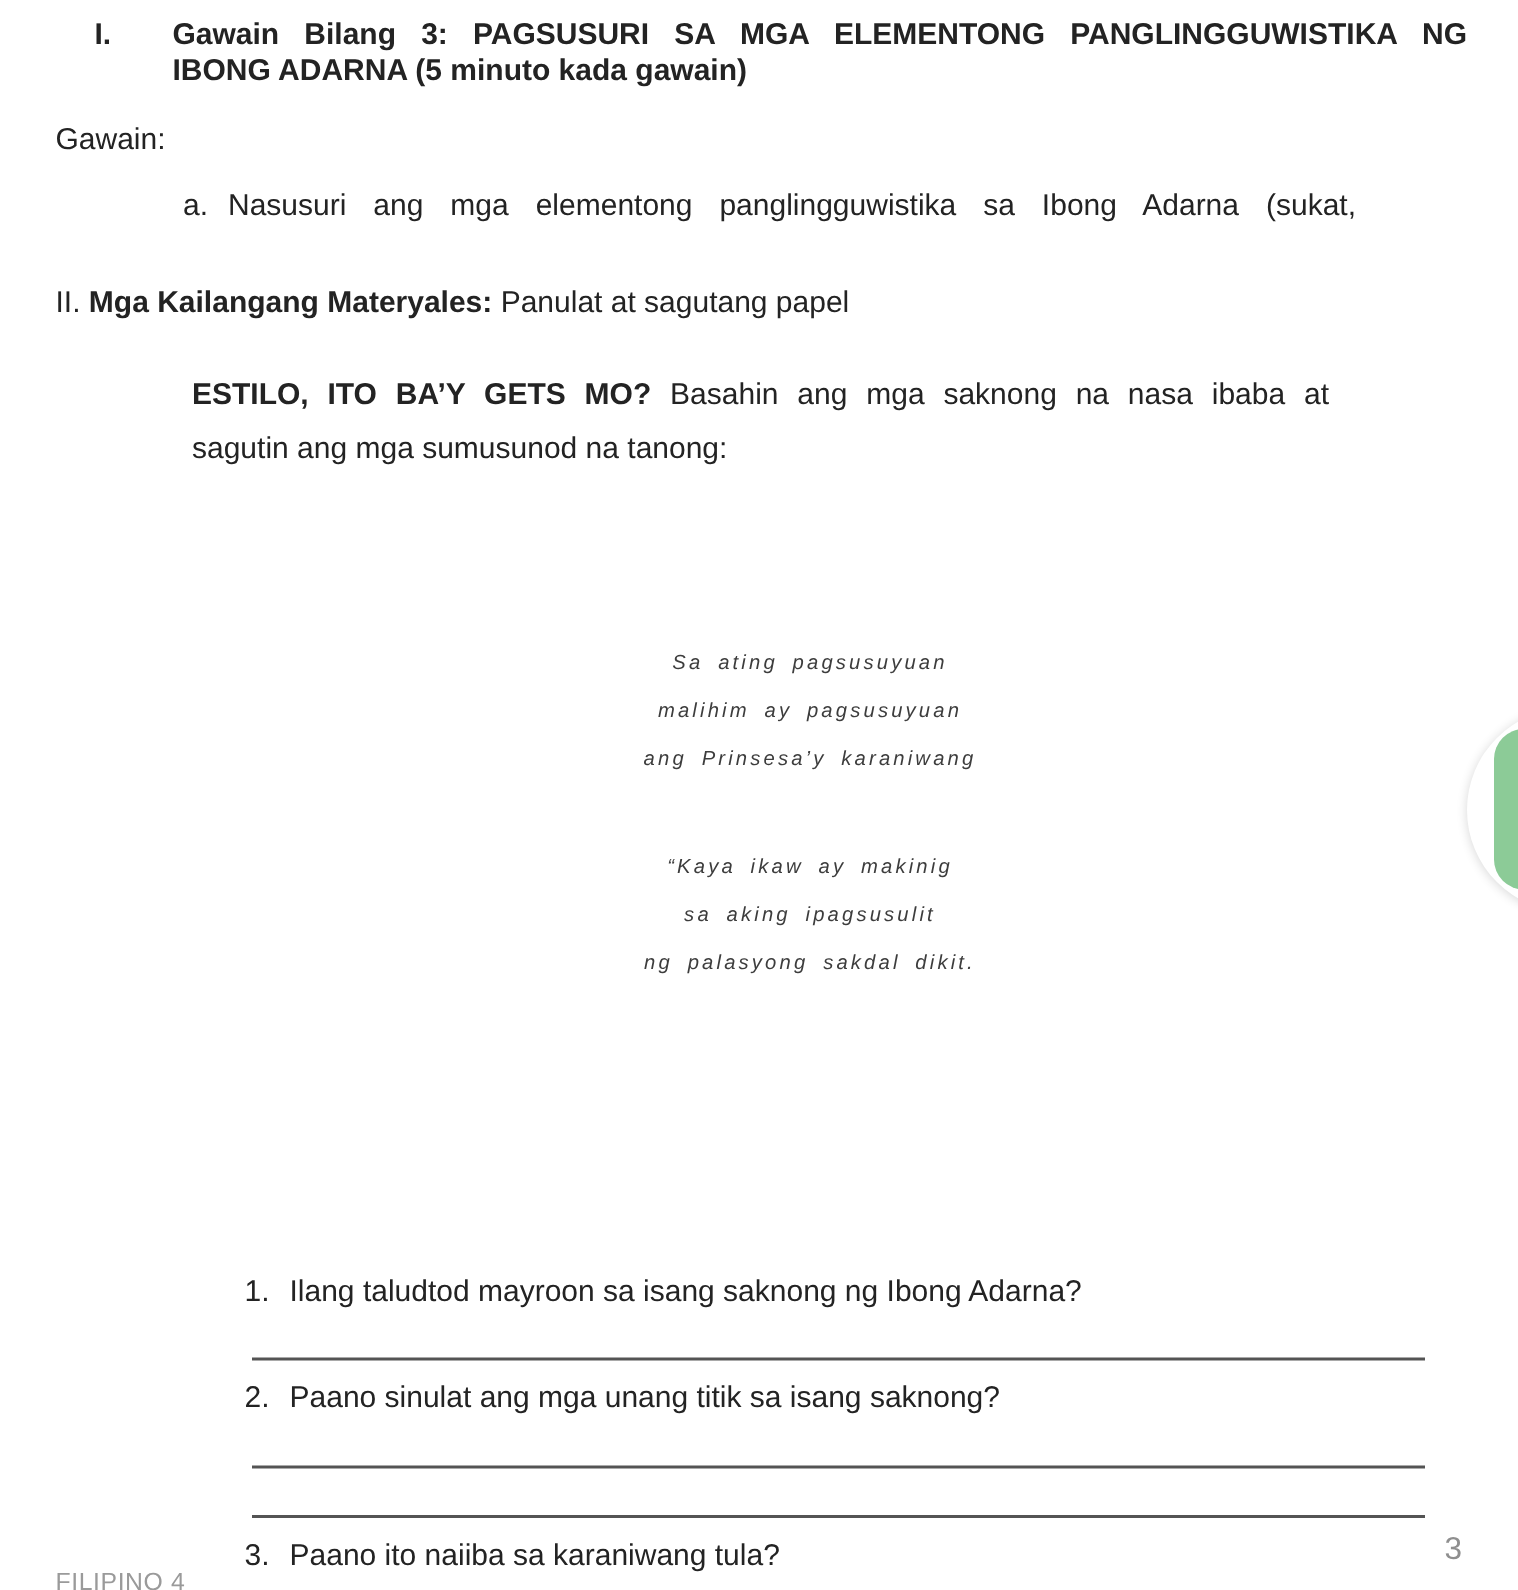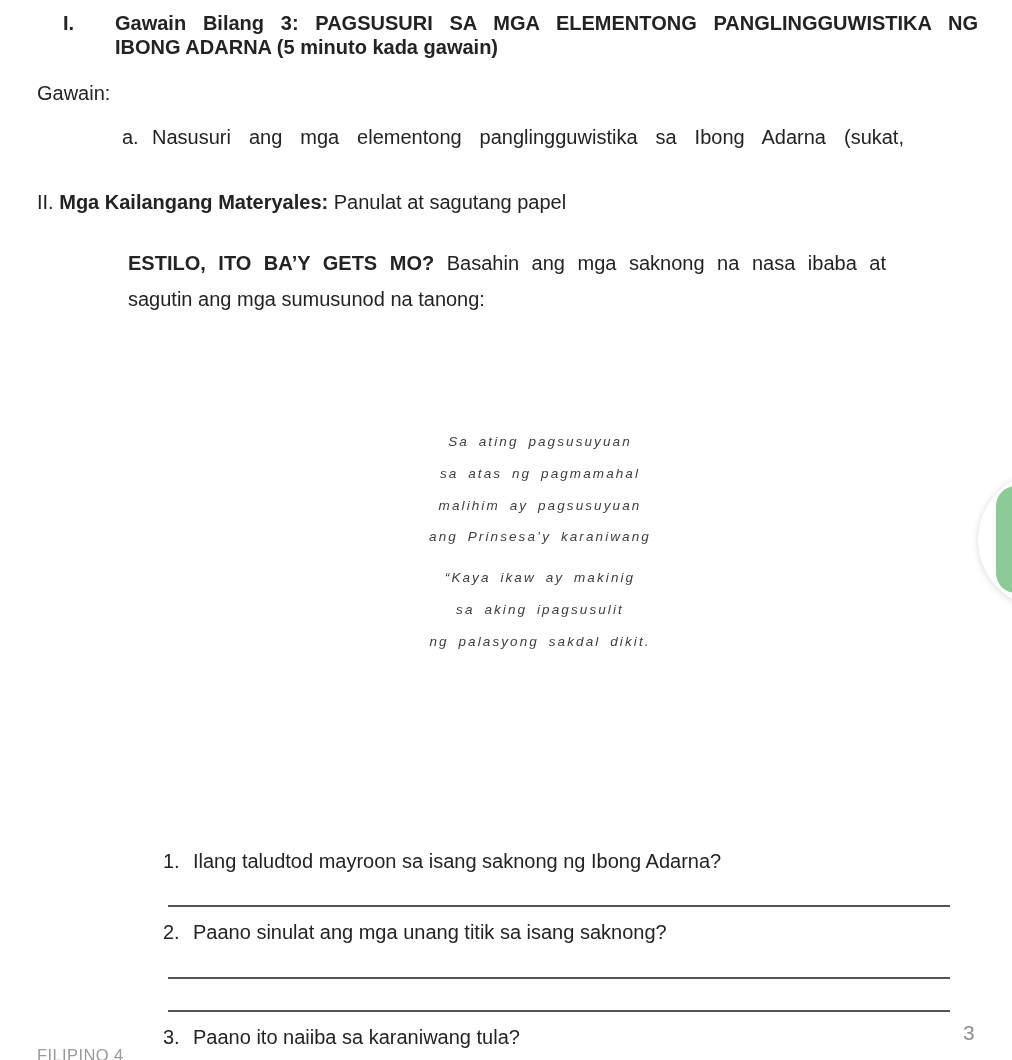--- a/index.html
+++ b/index.html
@@ -111,21 +111,20 @@
 
 <div class="abs materials"><span>II.</span> <span class="bold">Mga Kailangang Materyales:</span> <span>Panulat at sagutang papel</span></div>
 
 <div class="abs activity">
   <div class="activity-line jline"><span class="bold">ESTILO, ITO BA’Y GETS MO?</span> <span>Basahin ang mga saknong na nasa ibaba at</span></div>
   <div class="activity-line">sagutin ang mga sumusunod na tanong:</div>
 </div>
 
 <div class="abs stanza stanza-1">
   <div>Sa ating pagsusuyuan</div>
-  <div>sa atas ng pagmamahal</div>
   <div>malihim ay pagsusuyuan</div>
   <div>ang Prinsesa’y karaniwang</div>
 </div>
 
 <div class="abs stanza stanza-2">
   <div>“Kaya ikaw ay makinig</div>
   <div>sa aking ipagsusulit</div>
   <div>ng palasyong sakdal dikit.</div>
 </div>
 

